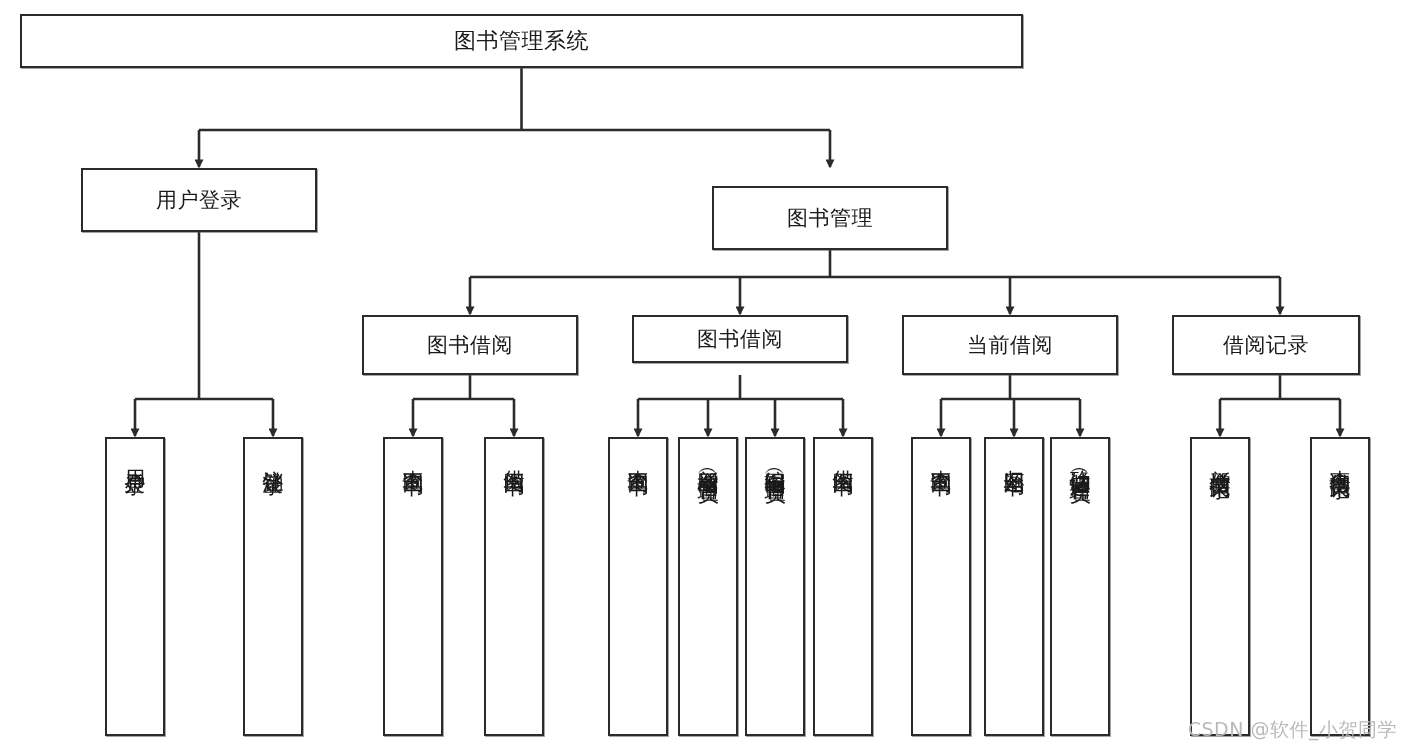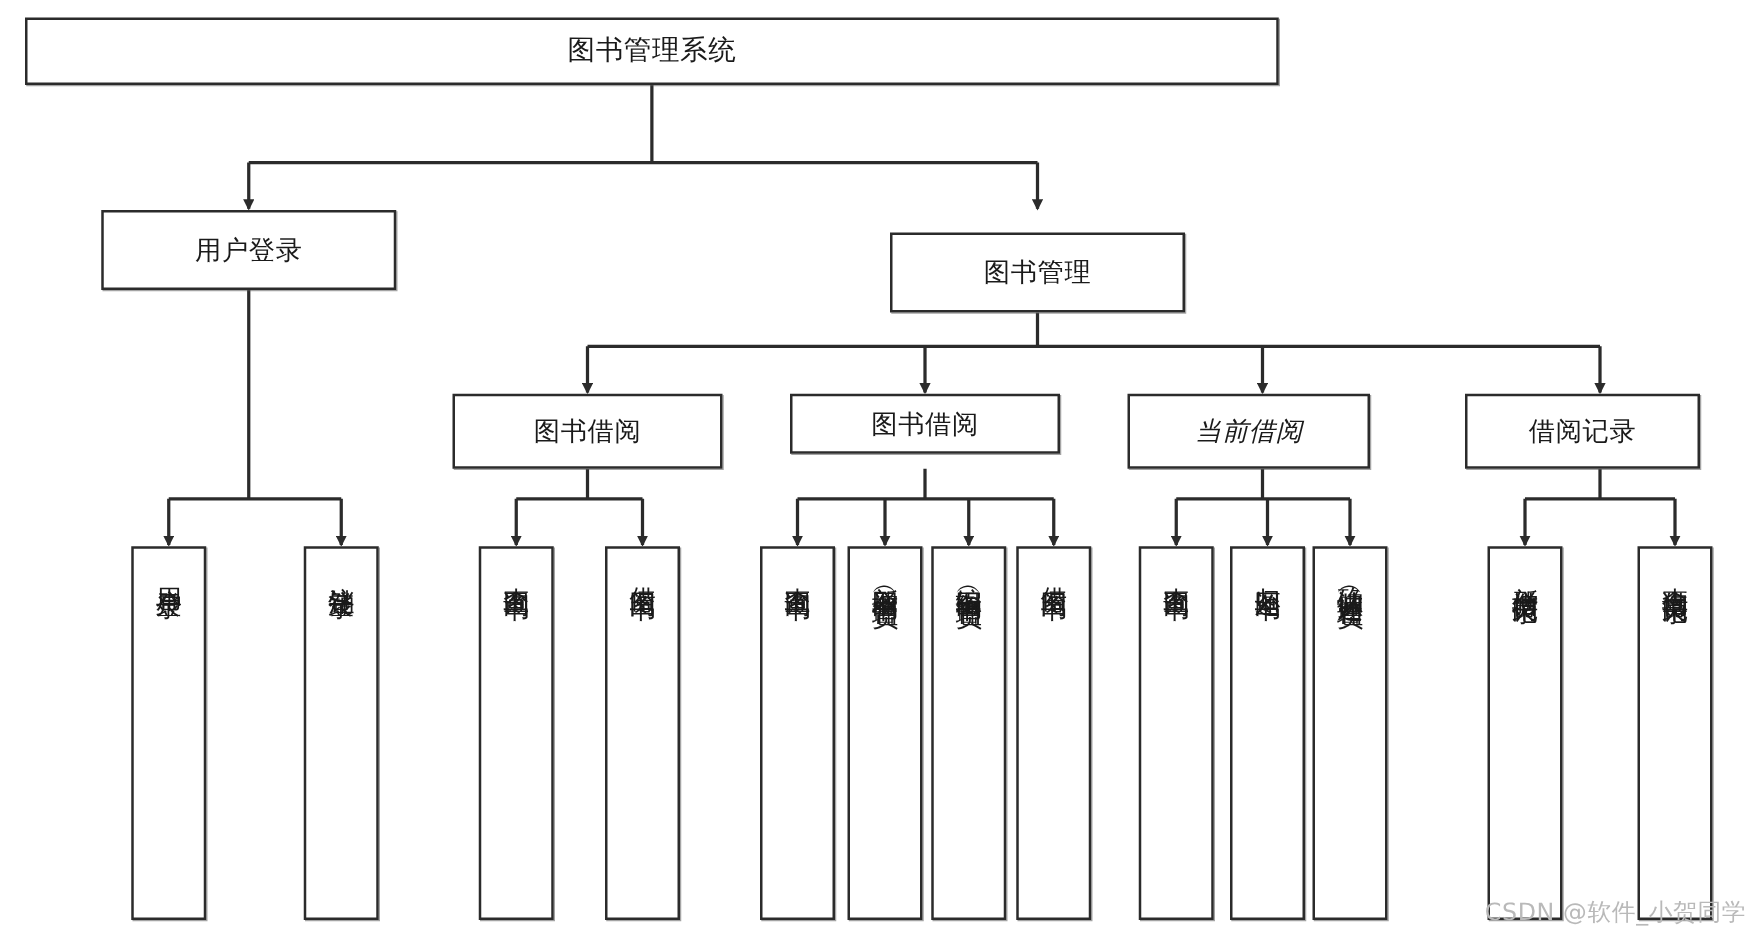--- a/index.html
+++ b/index.html
@@ -140,21 +140,21 @@
   </div>
 
   <div class="node horiz" style="left: 362px; top: 315px; width: 216px; height: 60px;">
     <span class="node-label">图书借阅</span>
   </div>
 
   <div class="node horiz" style="left: 632px; top: 315px; width: 216px; height: 48px; justify-content: center;">
     <span class="node-label">图书借阅</span>
   </div>
 
-  <div class="node horiz" style="left: 902px; top: 315px; width: 194px; height: 60px; font-style: italic;">
+  <div class="node horiz" style="left: 902px; top: 315px; width: 216px; height: 60px;">
     <span class="node-label">当前借阅</span>
   </div>
 
   <div class="node horiz" style="left: 1172px; top: 315px; width: 188px; height: 60px;">
     <span class="node-label">借阅记录</span>
   </div>
 
   <div class="node vert" style="left: 105px; top: 437px; width: 60px; height: 299px;">
     <span class="node-label">用户登录</span>
   </div>

